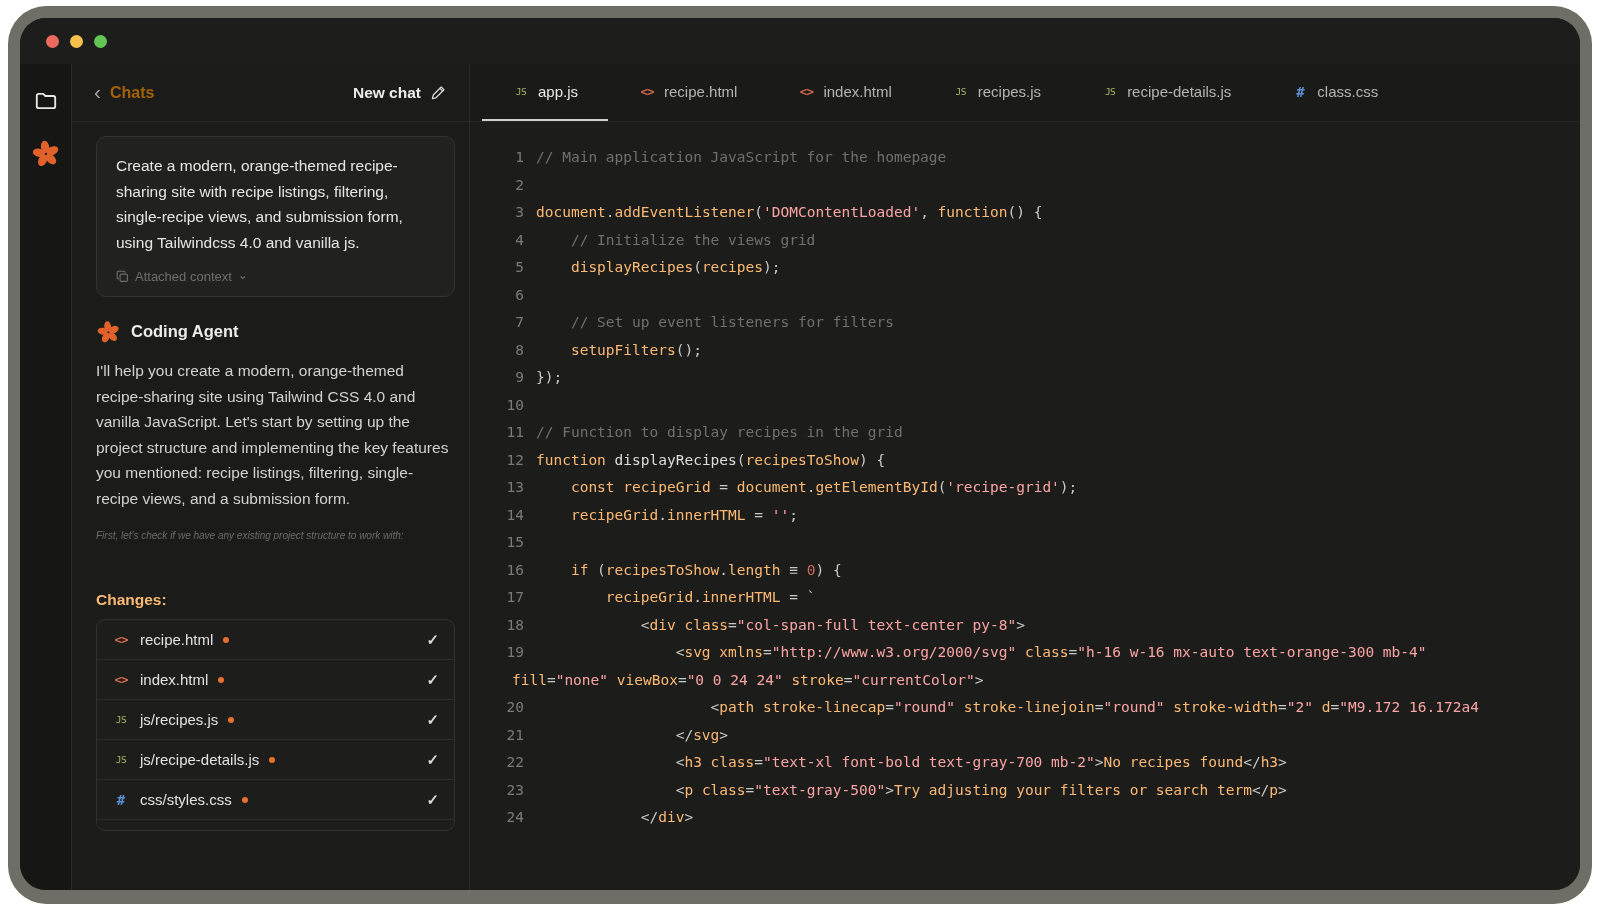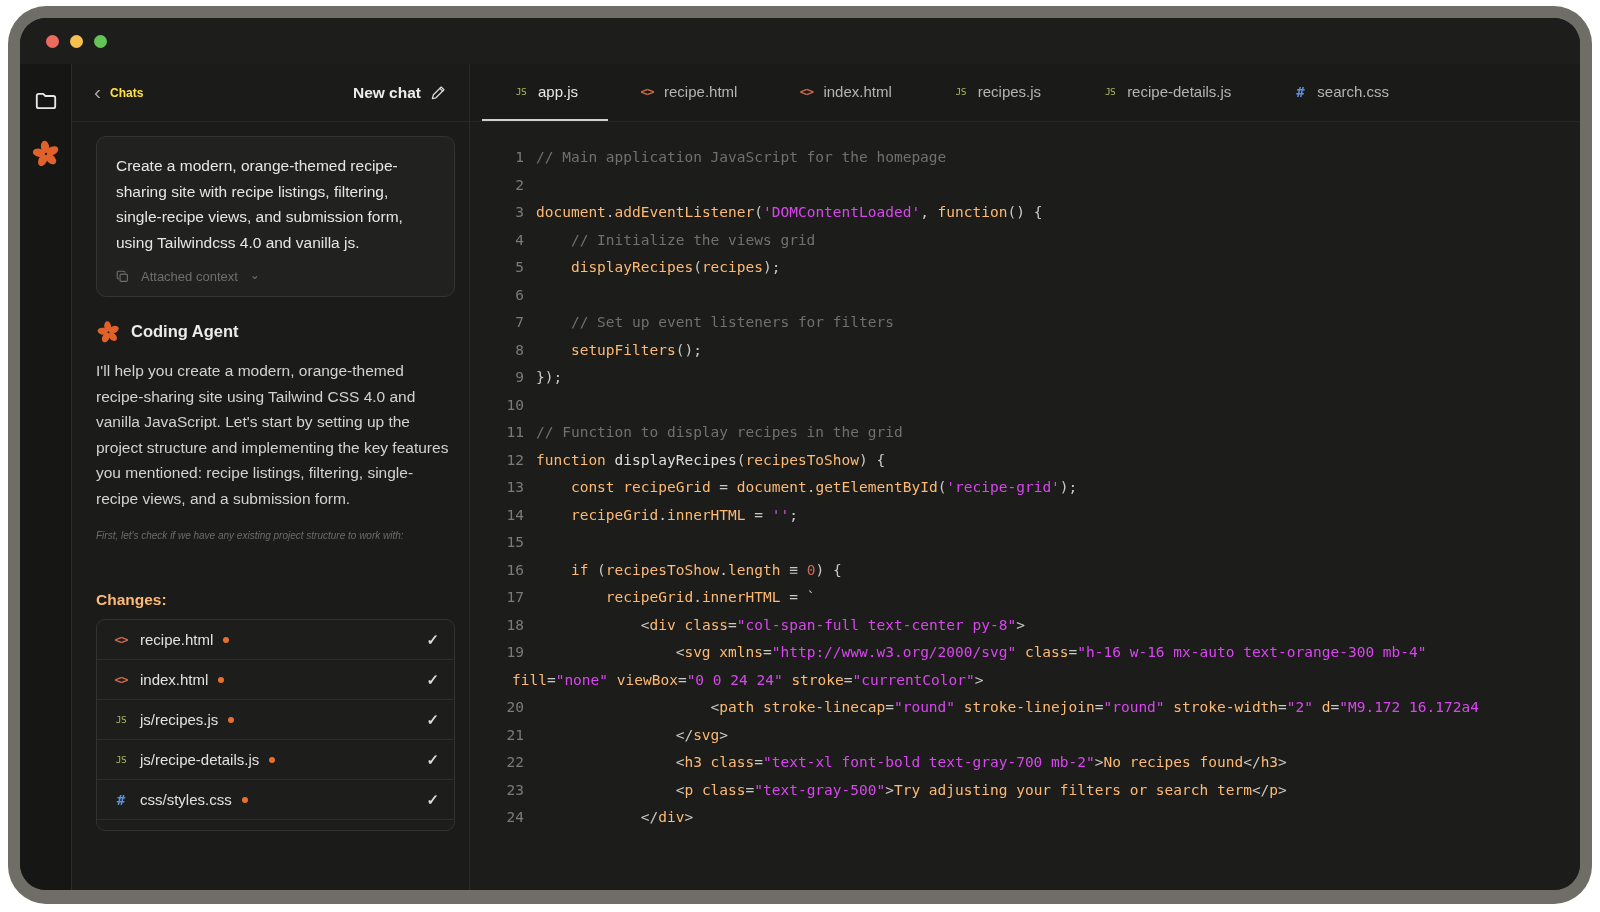--- a/index.html
+++ b/index.html
@@ -11,27 +11,27 @@
   .tl.red{ background:#ee6a5f; } .tl.yellow{ background:#f5c round;} 
   .tl.yellow{ background:#f5c04e; } .tl.green{ background:#62c554; }
   .main { flex:1; display:flex; min-height:0; }
   .rail { width:52px; flex:none; background:#161614; border-right:1px solid #2a2a28; display:flex; flex-direction:column; align-items:center; padding-top:22px; gap:22px; }
   .rail-btn { width:30px; height:30px; display:flex; align-items:center; justify-content:center; cursor:pointer; }
   
   .chat-panel { width:398px; flex:none; border-right:1px solid #2a2a28; display:flex; flex-direction:column; background:#1b1b19; }
   .chat-header { height:58px; flex:none; border-bottom:1px solid #272725; display:flex; align-items:center; justify-content:space-between; padding:0 22px; }
   .hdr-left { display:flex; align-items:center; gap:9px; cursor:pointer; }
   .chev-back { color:#a9a9a7; font-size:21px; line-height:1; margin-top:-3px; }
-  .hdr-title { color:#fde047; font-size:12px; font-weight:700; }
+  .hdr-title { color:#a16207; font-size:16px; font-weight:700; }
   .hdr-right { display:flex; align-items:center; gap:9px; cursor:pointer; }
   .hdr-new { color:#ececea; font-size:15.5px; font-weight:700; }
   .chat-body { flex:1; min-height:0; overflow:hidden; padding:0 14px 0 24px; }
   .bubble { margin-top:14px; background:#21211f; border:1px solid #343432; border-radius:10px; padding:16px 19px 12px; }
   .bubble-text { color:#e6e6e4; font-size:15.5px; line-height:25.5px; }
-  .attach { margin-top:14px; display:flex; align-items:center; gap:12px; color:#6f6f6d; font-size:13px; cursor:pointer; }
+  .attach { margin-top:14px; display:flex; align-items:center; gap:6px; color:#6f6f6d; font-size:13px; cursor:pointer; }
   .attach .chev-dn { font-size:12px; margin-top:-4px; color:#6f6f6d; }
   .agent-row { margin-top:22px; display:flex; align-items:center; gap:10px; }
   .agent-name { color:#ececea; font-size:16.5px; font-weight:700; }
   .response { margin-top:14px; color:#d2d2d0; font-size:15.5px; line-height:25.5px; }
   .faded { margin-top:12px; color:#99999  7; color:#979795; font-size:10px; line-height:25.5px; height:50px; overflow:hidden;
     -webkit-mask-image:linear-gradient(180deg, rgba(0,0,0,.85) 0%, rgba(0,0,0,.4) 55%, rgba(0,0,0,0) 100%);
     mask-image:linear-gradient(180deg, rgba(0,0,0,.85) 0%, rgba(0,0,0,.4) 55%, rgba(0,0,0,0) 100%);font-style:italic; }
   .changes-label { margin-top:18px; color:#fdba74; font-size:15.5px; font-weight:700; }
   .changes { margin-top:10px; border:1px solid #323230; border-radius:9px; overflow:hidden; background:#1d1d1b; }
   .change-row { height:40px; display:flex; align-items:center; gap:10px; padding:0 15px; border-bottom:1px solid #2e2e2c; cursor:pointer; }
@@ -47,21 +47,21 @@
   
   .editor-panel { flex:1; min-width:0; display:flex; flex-direction:column; background:#1c1c1a; }
   .tab-bar { height:58px; flex:none; border-bottom:1px solid #272725; display:flex; padding-left:12px; background:#1a1a18; }
   .tab { display:flex; align-items:center; gap:8px; padding:0 30px; color:#b4b4b2; font-size:15px; border-bottom:2px solid transparent; cursor:pointer; white-space:nowrap; }
   .tab.active { color:#e9e9e7; border-bottom-color:#cfcfcd; }
   .code-area { flex:1; min-height:0; overflow:hidden; padding:22px 0 0 18px; font-family:"DejaVu Sans Mono", monospace; font-size:14.5px; line-height:27.5px; }
   .crow { display:flex; }
   .ln { width:36px; flex:none; text-align:right; color:#7b7b79; }
   .code { margin-left:12px; white-space:pre; color:#c9c9c7; }
   .crow.wrap .ln { width:12px; }
-  .tk-c { color:#707070; } .tk-b { color:#fdba74; } .tk-s { color:#d946ef; }
+  .tk-c { color:#707070; } .tk-b { color:#fdba74; } .tk-s { color:#fca5a5; }
   .tk-p { color:#c9c9c7; } .tk-r { color:#ca6a5e; } .tk-w { color:#dedede; }
   svg.icon { display:block; }
 </style>
 </head>
 <body>
 
 <div class="frame">
   <div class="window">
 
     <div class="titlebar">
@@ -188,21 +188,21 @@
             <div class="tab">
               <span class="ficon js">JS</span>
               <span class="tab-label">recipes.js</span>
             </div>
             <div class="tab">
               <span class="ficon js">JS</span>
               <span class="tab-label">recipe-details.js</span>
             </div>
             <div class="tab">
               <span class="ficon css">#</span>
-              <span class="tab-label">search.css</span>
+              <span class="tab-label">class.css</span>
             </div>
           </div>
         <div class="code-area">
             <div class="crow">
               <span class="ln">1</span>
               <span class="code"><span class="tk-c">// Main application JavaScript for the homepage</span></span>
             </div>
             <div class="crow">
               <span class="ln">2</span>
               <span class="code"></span>

